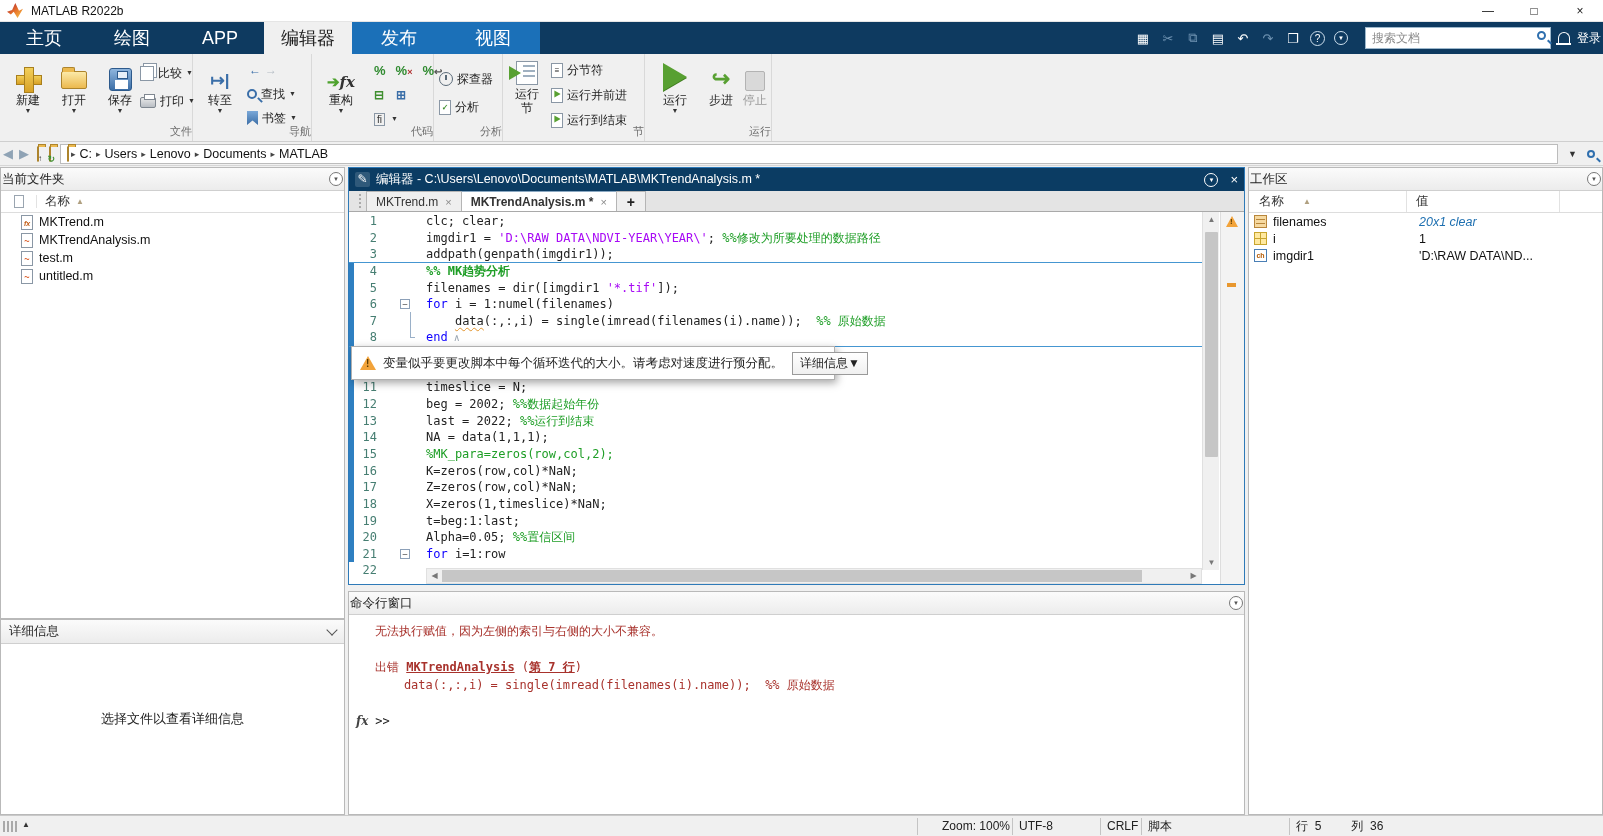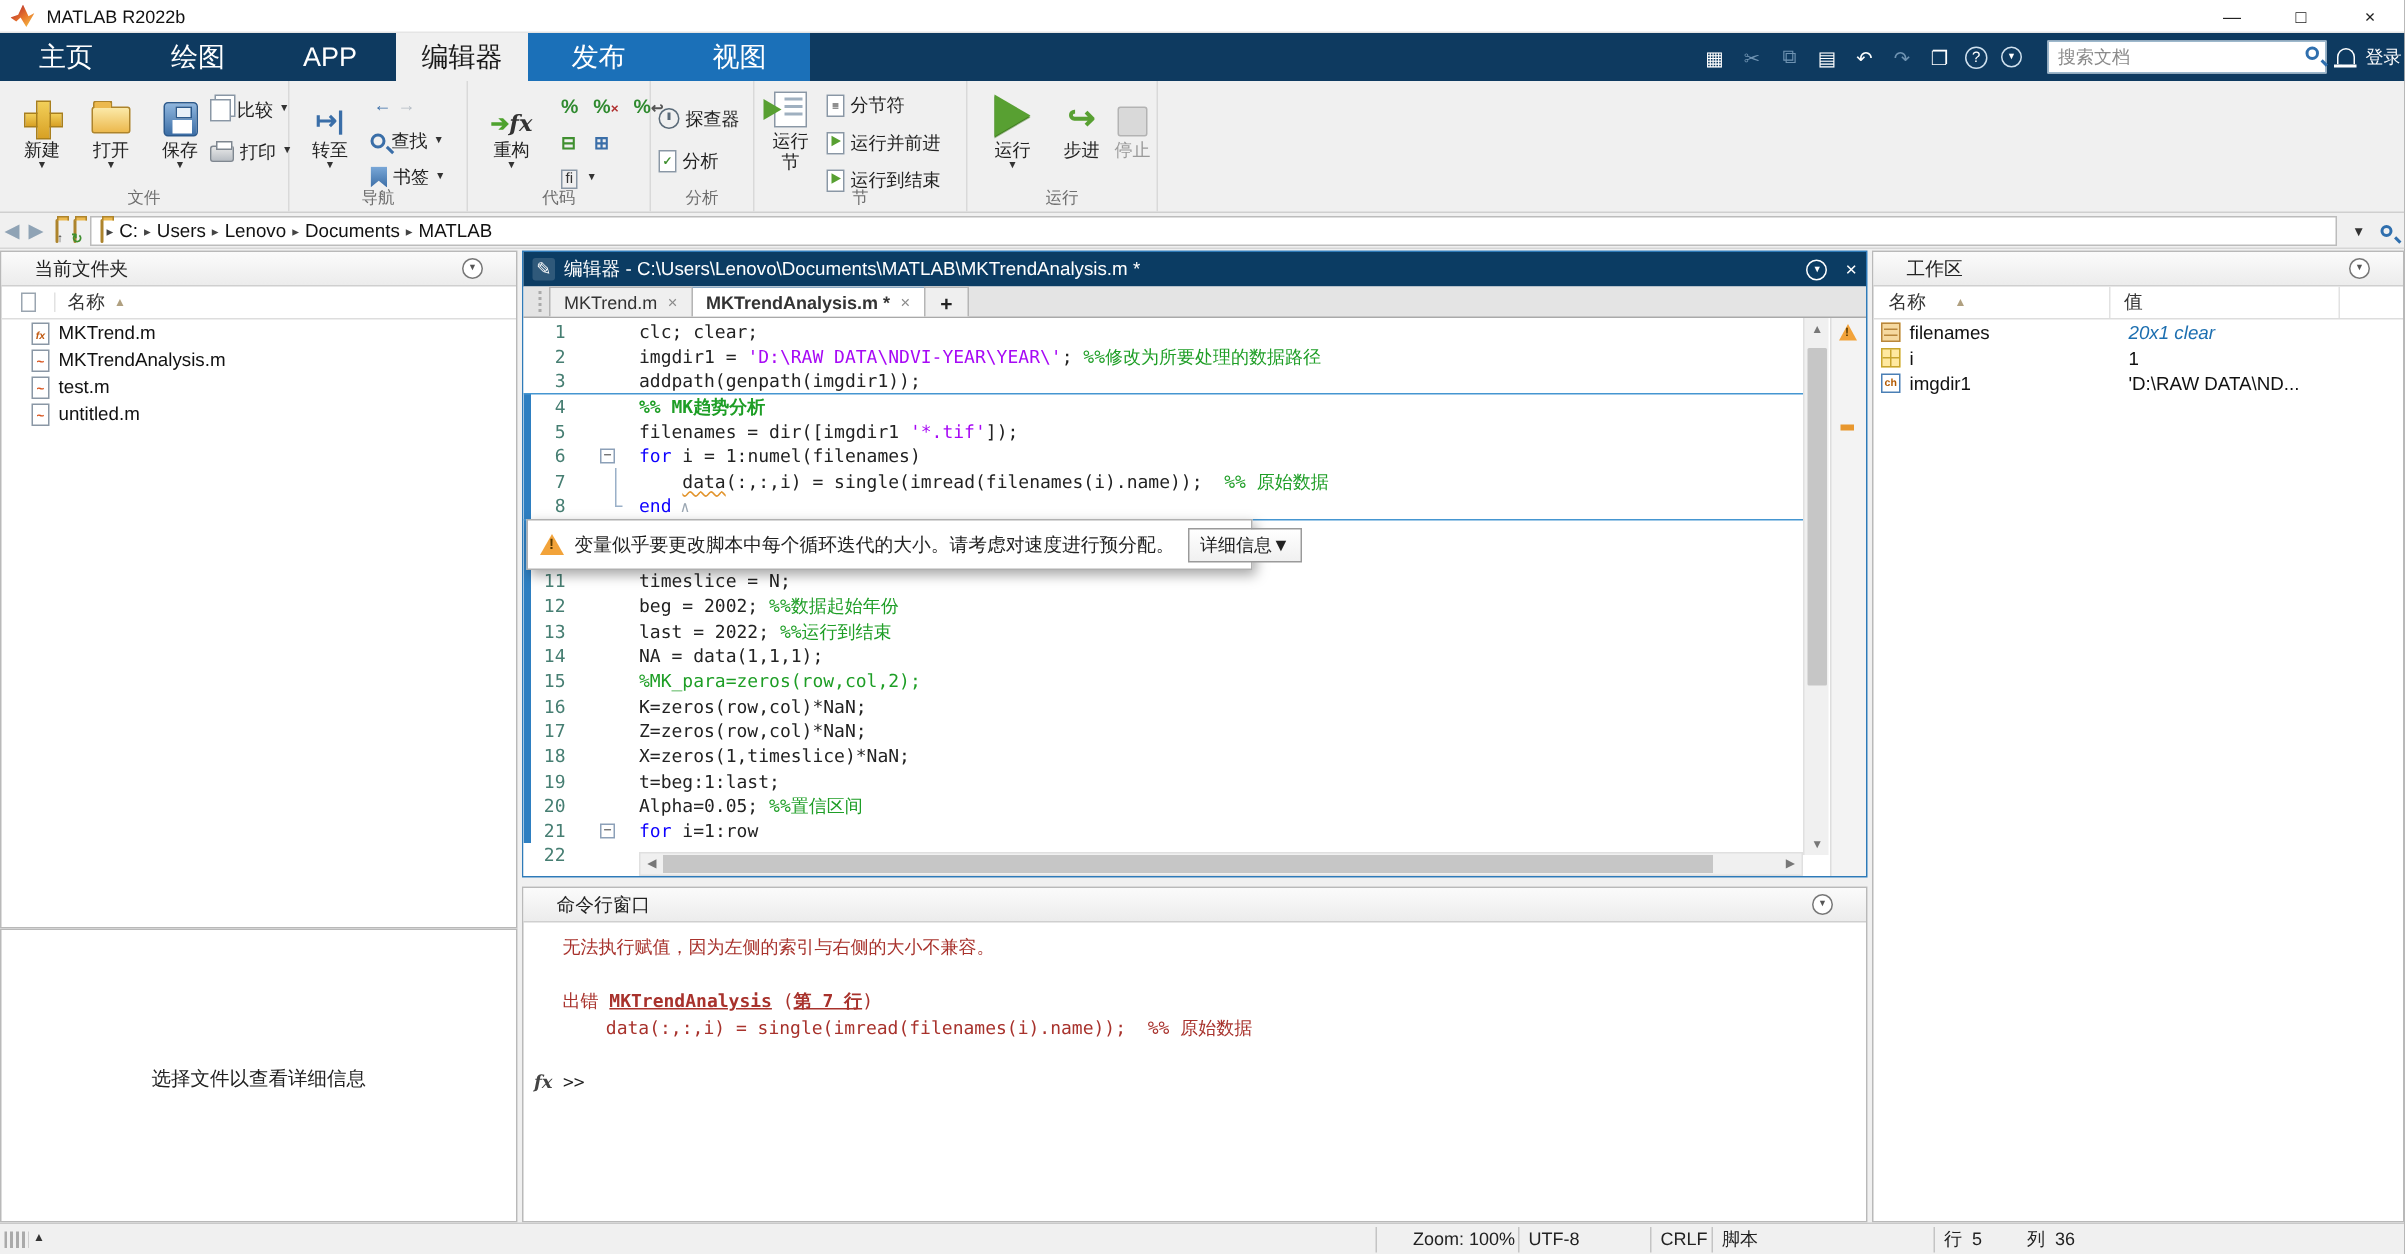--- a/index.html
+++ b/index.html
@@ -29,21 +29,21 @@
 .searchwrap input::placeholder{color:#8a8a8a}
 .mag{position:absolute;right:5px;top:4px;width:9px;height:9px;border:2px solid #2f6fae;border-radius:50%}
 .mag::after{content:"";position:absolute;left:8px;top:8px;width:5px;height:2px;background:#2f6fae;transform:rotate(45deg)}
 .bell{position:relative;width:12px;height:11px;border:1.5px solid #fff;border-bottom:none;border-radius:7px 7px 0 0;margin-top:-2px}
 .bell::after{content:"";position:absolute;left:-3px;bottom:-2px;width:15px;height:2px;background:#fff}
 .signin{color:#fff;font-size:12px;white-space:nowrap}
 
 
 .ribbon{position:absolute;left:0;top:54px;width:100%;height:88px;background:#f0f0f0;border-bottom:1px solid #cfcfcf}
 .rgroup{position:absolute;top:0;height:87px;border-right:1px solid #d9d9d9}
-.glabel{position:absolute;bottom:2px;left:0;width:100%;text-align:center;color:#6e6e6e;font-size:11px}
+.glabel{position:absolute;bottom:2px;left:0;width:100%;text-align:right;color:#6e6e6e;font-size:11px}
 .bigbtn{position:absolute;top:3px;text-align:center;font-size:12px;color:#222}
 .bbicon{height:36px;display:flex;align-items:flex-end;justify-content:center;padding-bottom:2px}
 .bblbl{line-height:14px}
 .caret{font-size:7px;color:#333;line-height:8px}
 .smallrow{position:absolute;height:20px;display:flex;align-items:center;gap:4px;font-size:12px;color:#222;white-space:nowrap}
 .disabled{color:#9a9a9a}
 
 
 .i-plus{position:relative;width:24px;height:24px}
 .i-plus::before{content:"";position:absolute;left:0;top:8px;width:24px;height:8px;background:linear-gradient(#f2cf59,#d8a125);border:1px solid #a87f1d}
@@ -85,21 +85,21 @@
 .crumbbox{flex:1;height:20px;background:#fff;border:1px solid #bcbcbc;margin:0 2px 0 4px;display:flex;align-items:center;padding-left:4px}
 .crumb{padding:0 4px;font-size:12.5px;color:#111;white-space:nowrap}
 .crumb-sep{font-size:9px;color:#444}
 .pb-right{display:flex;align-items:center;gap:10px;padding:0 8px}
 .pb-caret{font-size:9px;color:#333}
 .magblue{position:relative;width:8px;height:8px;border:2px solid #2f6fae;border-radius:50%}
 .magblue::after{content:"";position:absolute;left:7px;top:7px;width:5px;height:2px;background:#2f6fae;transform:rotate(45deg)}
 
 
 .panel{position:absolute;background:#fff;border:1px solid #b9b9b9}
-.phead{height:23px;background:linear-gradient(#fbfbfb,#ececec);border-bottom:1px solid #cfcfcf;display:flex;align-items:center;padding:0 22px;font-size:12.5px;color:#222}
+.phead{height:23px;background:linear-gradient(#fbfbfb,#ececec);border-bottom:1px solid #cfcfcf;display:flex;align-items:center;padding:0 1px;font-size:12.5px;color:#222}
 .circbtn{margin-left:auto;width:14px;height:14px;border:1px solid #777;border-radius:50%;display:flex;align-items:center;justify-content:center;font-size:6px;color:#555;background:#fff}
 
 
 .colhead{height:22px;border-bottom:1px solid #ddd;display:flex;align-items:center;font-size:12.5px;color:#333}
 .colhead .icath{width:36px;border-right:1px solid #e2e2e2;display:flex;justify-content:center}
 .pageico{width:10px;height:13px;background:#fff;border:1px solid #9aa5b0}
 .sortasc{font-size:8px;color:#b0a080;margin-left:6px}
 .frow{height:18px;display:flex;align-items:center;padding-left:20px;gap:6px}
 .fname{font-size:12.5px;color:#111}
 .doc{position:relative;width:12px;height:15px;background:#fff;border:1px solid #8a97a5;flex:none;font-size:8px;text-align:center;line-height:15px}
@@ -435,20 +435,24 @@
           <span class="fname">test.m</span>
         </div>
         <div class="frow">
           <span class="doc m"></span>
           <span class="fname">untitled.m</span>
         </div>
       </div>
   </div>
 
   <div class="panel" style="left:0;top:619px;width:345px;height:196px">
+    <div class="dethead">
+      <span>详细信息</span>
+      <span class="chev"></span>
+    </div>
     <div class="det-empty">选择文件以查看详细信息</div>
   </div>
 
   <div class="edpanel">
     <div class="edtitle">
       <span class="pencil">✎</span>
       <span>编辑器 - C:\Users\Lenovo\Documents\MATLAB\MKTrendAnalysis.m *</span>
       <span class="edbtns">
         <span class="edcirc">▼</span>
         <span class="edx">×</span>

